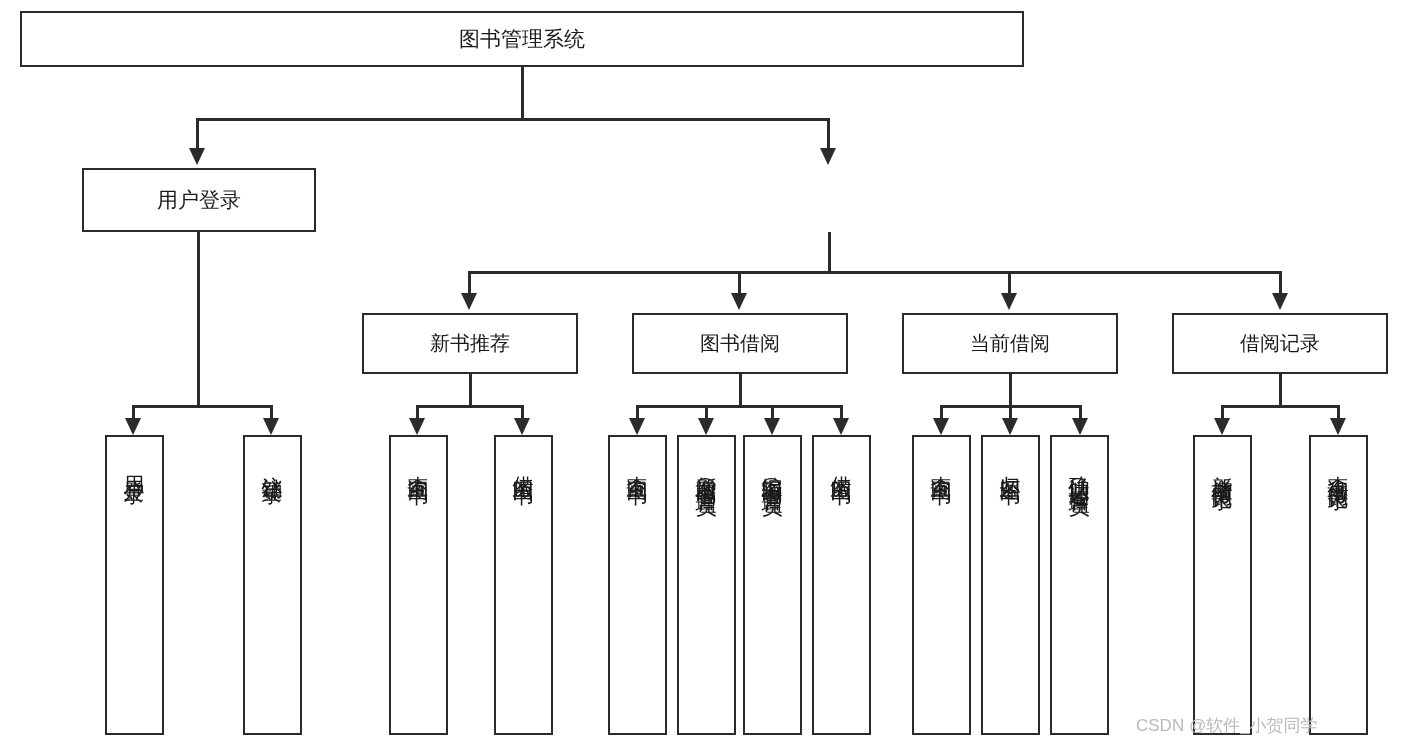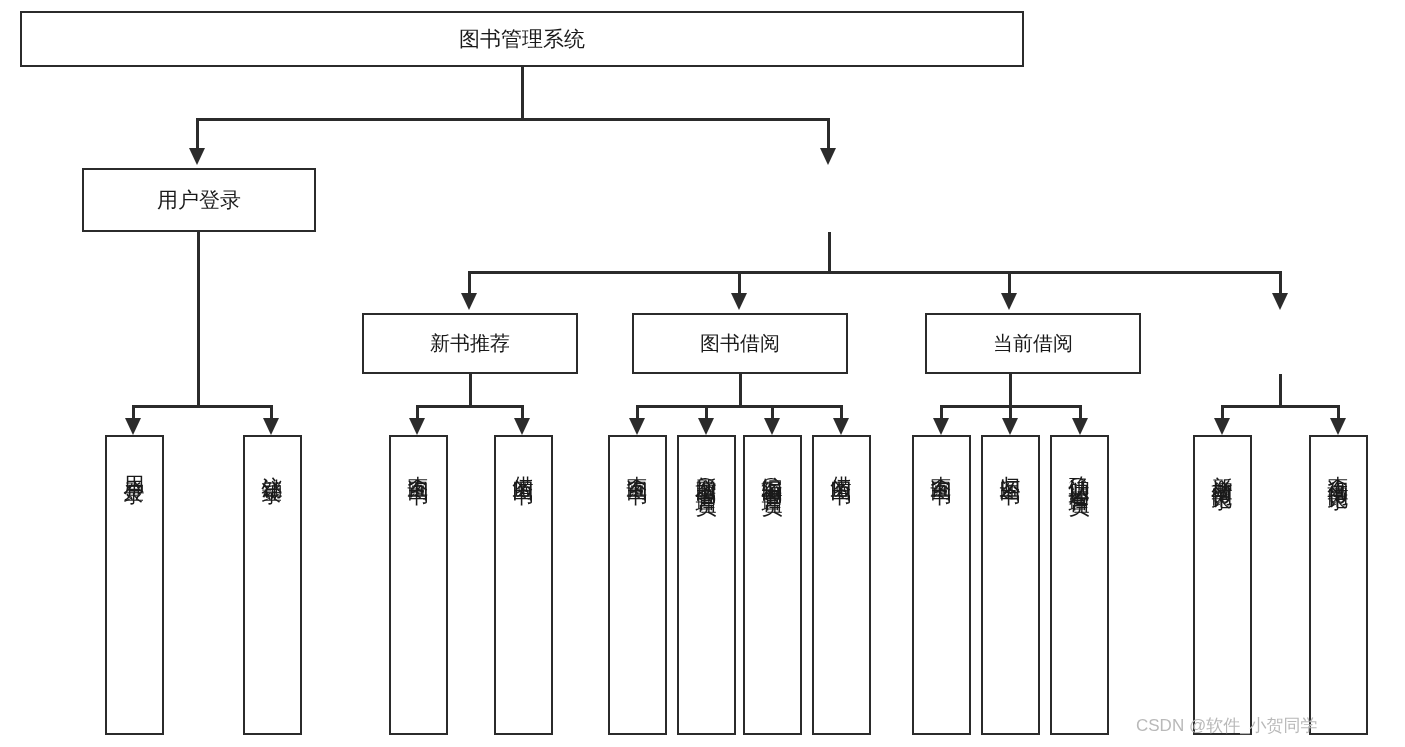--- a/index.html
+++ b/index.html
@@ -115,22 +115,25 @@
   <div class="arrow" style="left:1001px; top:293px;"></div>
   <div class="edge edge-v" style="left:1279px; top:271px; width:3px; height:24px;"></div>
   <div class="arrow" style="left:1272px; top:293px;"></div>
 
   <div class="node lvl-2" style="left:362px; top:313px; width:216px; height:61px;">
     <span class="node-label">新书推荐</span>
   </div>
   <div class="node lvl-2" style="left:632px; top:313px; width:216px; height:61px;">
     <span class="node-label">图书借阅</span>
   </div>
-  <div class="node lvl-2" style="left:902px; top:313px; width:216px; height:61px;margin-left:23px;">
+  <div class="node lvl-2" style="left:902px; top:313px; width:216px; height:61px;">
     <span class="node-label">当前借阅</span>
+  </div>
+  <div class="node lvl-2" style="left:1172px; top:313px; width:216px; height:61px;">
+    <span class="node-label">借阅记录</span>
   </div>
 
   <div class="edge edge-v" style="left:469px; top:374px; width:3px; height:33px;"></div>
   <div class="edge edge-h" style="left:416px; top:405px; width:108px; height:3px;"></div>
   <div class="edge edge-v" style="left:416px; top:405px; width:3px; height:15px;"></div>
   <div class="arrow" style="left:409px; top:418px;"></div>
   <div class="edge edge-v" style="left:521px; top:405px; width:3px; height:15px;"></div>
   <div class="arrow" style="left:514px; top:418px;"></div>
 
   <div class="edge edge-v" style="left:739px; top:374px; width:3px; height:33px;"></div>

